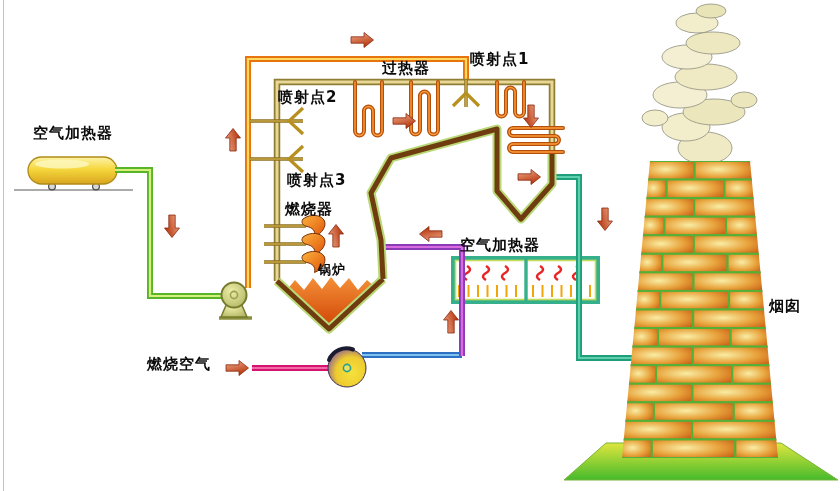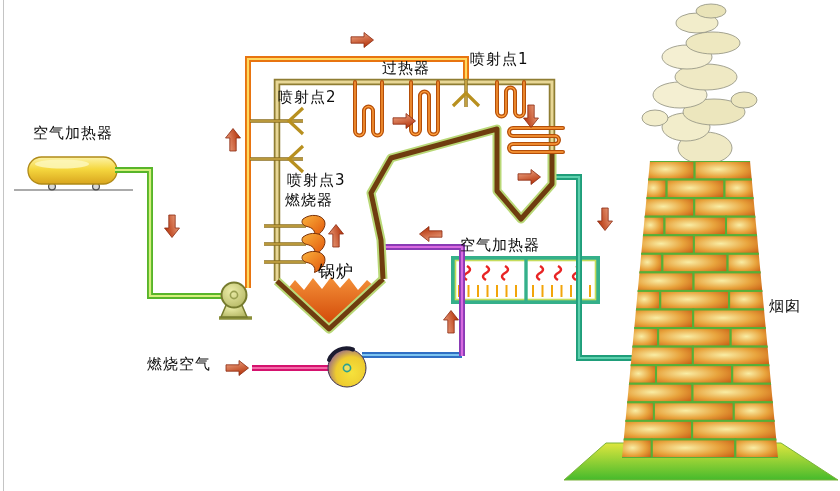--- a/index.html
+++ b/index.html
@@ -2,25 +2,25 @@
 <html><head>
 <meta charset="utf-8">
 <style>
   html,body{margin:0;padding:0;background:#ffffff;}
   .canvas{
     position:relative;width:840px;height:491px;background:#ffffff;overflow:hidden;
     font-family:"DejaVu Sans","Liberation Sans",sans-serif;
   }
   svg{position:absolute;left:0;top:0;}
   .lbl{
-    position:absolute;color:#0b0b0b;font-weight:normal;font-size:15px;
+    position:absolute;color:#0b0b0b;font-weight:bold;font-size:15px;
     white-space:nowrap;letter-spacing:1px;line-height:1;
     font-family:"DejaVu Sans","Liberation Sans",sans-serif;
   }
-  .lbl-big{font-size:17px;}
+  .lbl-big{font-size:13px;}
   
   .pipe-green-o{stroke:var(--c-green,#58b52a);}   .pipe-green-i{stroke:#d6ef7d;}
   .pipe-orange-o{stroke:var(--c-orange,#e87410);} .pipe-orange-i{stroke:#ffd95e;}
   .pipe-teal-o{stroke:var(--c-teal,#1f9e7a);}     .pipe-teal-i{stroke:#5ed0ae;}
   .pipe-purple-o{stroke:var(--c-purple,#8a3bb5);} .pipe-purple-i{stroke:#d96ae0;}
   .pipe-blue-o{stroke:var(--c-blue,#2f6fc4);}     .pipe-blue-i{stroke:#7cc4ef;}
   .pipe-magenta-o{stroke:var(--c-magenta,#d5126e);}.pipe-magenta-i{stroke:#f36aa8;}
   .po{fill:none;stroke-width:6;stroke-linejoin:miter;}
   .pi{fill:none;stroke-width:2.2;stroke-linejoin:miter;}
   .wall-glow{fill:none;stroke:#b9d877;stroke-width:9;stroke-linejoin:round;}
@@ -297,18 +297,18 @@
     <use href="#arr" transform="translate(451,322) rotate(-90)"></use>
     <use href="#arr" transform="translate(237,368)"></use>
   </g>
 </svg>
 
 <div class="lbl" style="left:33px;top:126px">空气加热器</div>
 <div class="lbl" style="left:278px;top:90px">喷射点2</div>
 <div class="lbl" style="left:382px;top:61px">过热器</div>
 <div class="lbl" style="left:470px;top:52px">喷射点1</div>
 <div class="lbl" style="left:287px;top:173px">喷射点3</div>
-<div class="lbl" style="left:285px;top:193px">燃烧器</div>
+<div class="lbl" style="left:285px;top:202px">燃烧器</div>
 <div class="lbl lbl-big" style="left:318px;top:263px">锅炉</div>
 <div class="lbl" style="left:460px;top:238px">空气加热器</div>
 <div class="lbl" style="left:147px;top:357px">燃烧空气</div>
 <div class="lbl" style="left:769px;top:299px">烟囱</div>
 </div>
 
 </body></html>

